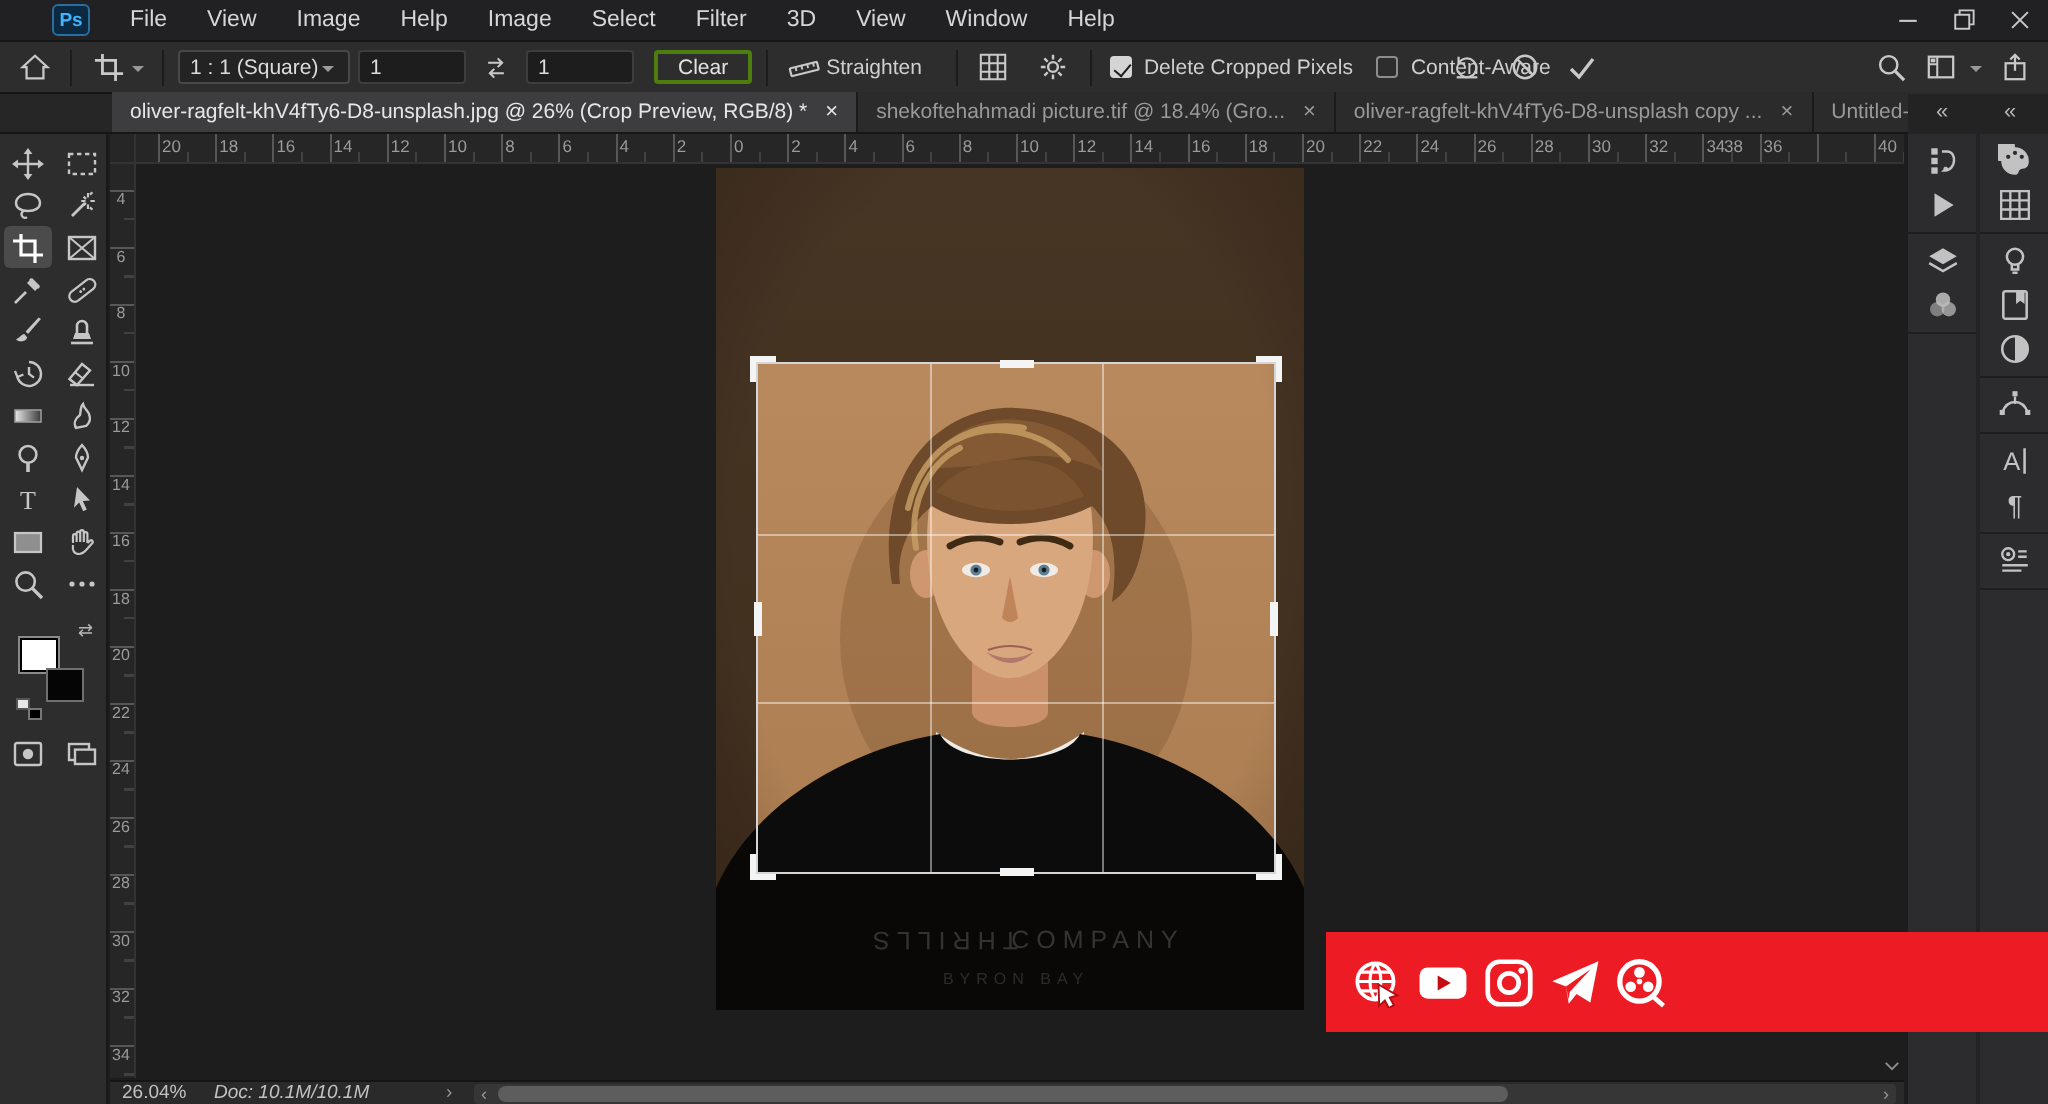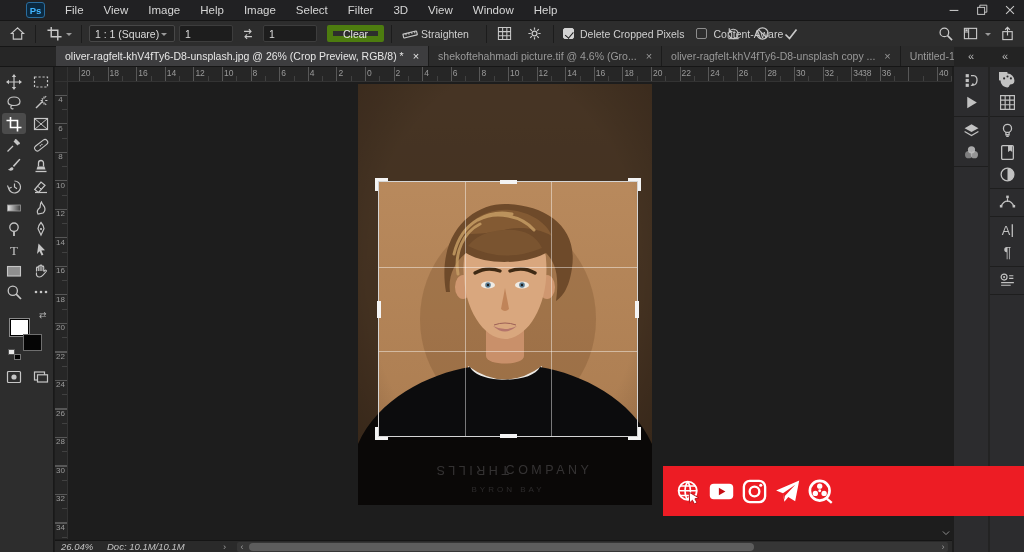--- a/index.html
+++ b/index.html
@@ -20,21 +20,21 @@
   
   .optionsbar{position:absolute;left:0;top:21px;width:1024px;height:26px;background:#2d2d2d;
               border-bottom:1px solid #161616;display:flex;align-items:center;padding:0 6px;font-size:10.5px;}
   .opt-icon{width:22px;height:20px;display:flex;align-items:center;justify-content:center;color:#c9c9c9;flex:none;}
   .divider{width:1px;height:18px;background:#1c1c1c;margin:0 7px;flex:none;}
   .caret{width:0;height:0;border:3.2px solid transparent;border-top-color:#9a9a9a;margin:4px 2px 0 1px;flex:none;}
   .ratio-select{display:flex;align-items:center;justify-content:space-between;width:86px;height:17px;
                 background:#232323;border:1px solid #484848;border-radius:2px;padding:0 5px;color:#dcdcdc;flex:none;}
   .num-input{width:54px;height:17px;background:#1d1d1d;border:1px solid #3d3d3d;border-radius:2px;
              color:#dcdcdc;font-size:10.5px;padding:0 5px;font-family:"Liberation Sans",sans-serif;margin:0 4px;flex:none;}
-  .btn{height:17px;padding:0 10px;border:6px solid #4d7c0f;border-radius:2px;color:#e2e2e2;
+  .btn{height:17px;padding:0 10px;border:2px solid #4d7c0f;border-radius:2px;color:#e2e2e2;
        background:transparent;display:flex;align-items:center;flex:none;font-size:10.5px;}
   .checkbox{width:11px;height:11px;border:1px solid #8d8d8d;border-radius:2px;margin:0 6px 0 2px;
             position:relative;background:transparent;flex:none;}
   .checkbox.checked{background:#d4d4d4;border-color:#d4d4d4;}
   .checkbox.checked::after{content:"";position:absolute;left:3px;top:0.5px;width:3.5px;height:6.5px;
             border:solid #1b1b1b;border-width:0 1.6px 1.6px 0;transform:rotate(40deg);}
   .opt-label{color:#cfcfcf;margin-right:10px;white-space:nowrap;}
   .opt-center{position:absolute;left:722px;display:flex;align-items:center;gap:7px;}
   .opt-right{position:absolute;right:6px;display:flex;align-items:center;gap:3px;}
 
@@ -95,21 +95,21 @@
   .pheader{display:flex;height:20px;}
   .collapse-btn{width:34px;text-align:center;color:#b9b9b9;font-size:11px;line-height:19px;}
   .pcol{position:absolute;top:20px;bottom:0;width:34px;background:#2c2c2e;}
   .pcol.a{left:0;} .pcol.b{left:36px;}
   .pgroup{padding:2px 0 3px;border-bottom:1px solid #1e1e1e;}
   .picon{width:34px;height:22px;display:flex;align-items:center;justify-content:center;color:#c2c2c2;}
 
   
   .statusbar{position:absolute;left:55px;top:540px;width:897px;height:12px;background:#2a2a2a;
              border-top:1px solid #151515;font-size:9.5px;color:#c2c2c2;}
-  .sb-zoom{position:absolute;left:6px;top:0;line-height:11px;font-style:italic;}
+  .sb-zoom{position:absolute;left:6px;top:0;line-height:11px;}
   .sb-doc{position:absolute;left:52px;top:0;line-height:11px;font-style:italic;}
   .sb-chev{position:absolute;left:168px;top:0;line-height:11px;color:#9a9a9a;}
   .hscroll{position:absolute;left:182px;right:4px;top:1px;height:10px;background:#363636;border-radius:2px;}
   .hs-arrow{position:absolute;top:0;width:10px;height:10px;color:#9a9a9a;font-size:9px;line-height:10px;text-align:center;}
   .hs-arrow.left{left:0;} .hs-arrow.right{right:0;}
   .hs-thumb{position:absolute;left:12px;top:1px;width:505px;height:8px;background:#5d5d5d;border-radius:4px;}
   .corner-chev{position:absolute;left:941px;top:528px;color:#8d8d8d;z-index:6;}
 
   
   .banner{position:absolute;left:663px;top:466px;width:361px;height:50px;display:flex;align-items:center;
@@ -259,21 +259,21 @@
     </span>
   </div>
 
   <div class="tabbar">
     <div id="tabs" style="display:flex;">
         <div class="doc-tab active">
           <span class="tab-title">oliver-ragfelt-khV4fTy6-D8-unsplash.jpg @ 26% (Crop Preview, RGB/8) *</span>
           <span class="tab-close">×</span>
         </div>
         <div class="doc-tab">
-          <span class="tab-title">shekoftehahmadi picture.tif @ 4.6% (Gro...</span>
+          <span class="tab-title">shekoftehahmadi picture.tif @ 18.4% (Gro...</span>
           <span class="tab-close">×</span>
         </div>
         <div class="doc-tab">
           <span class="tab-title">oliver-ragfelt-khV4fTy6-D8-unsplash copy ...</span>
           <span class="tab-close">×</span>
         </div>
         <div class="doc-tab">
           <span class="tab-title">Untitled-1 @ 66.7% (Layer 1, RGB/8...</span>
         </div>
       </div>

